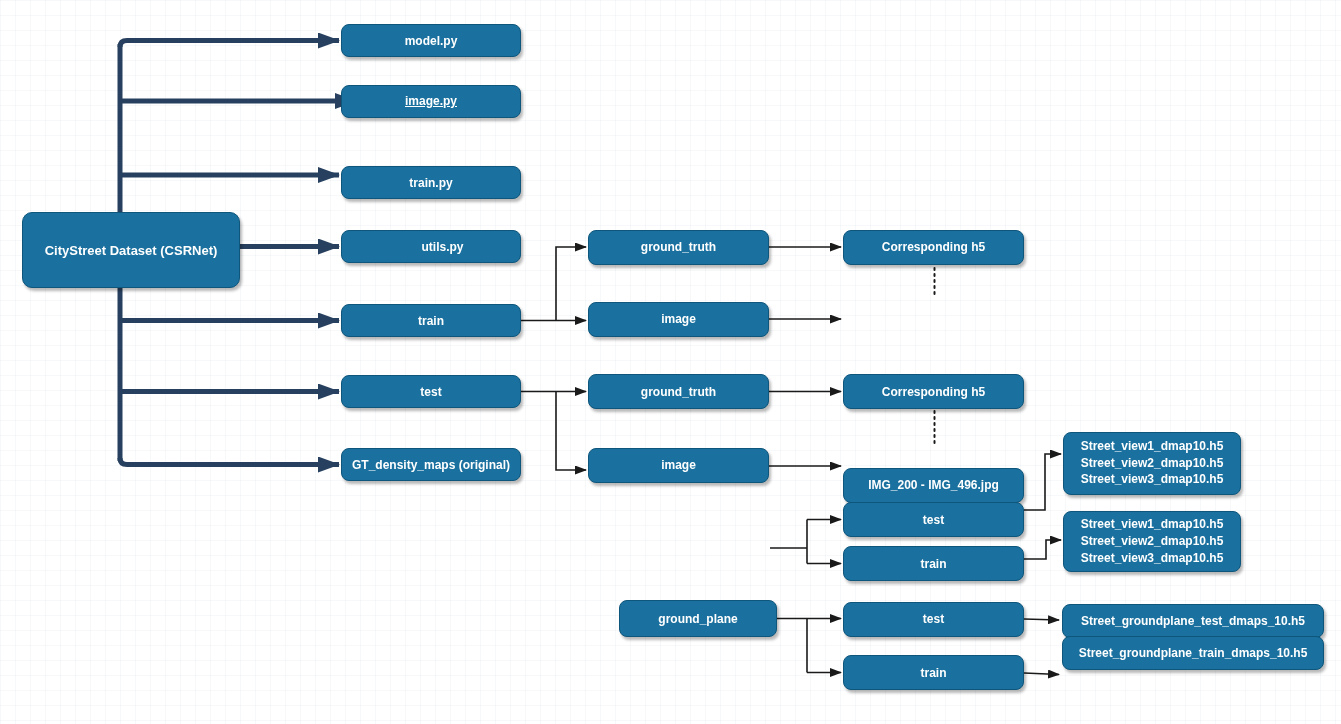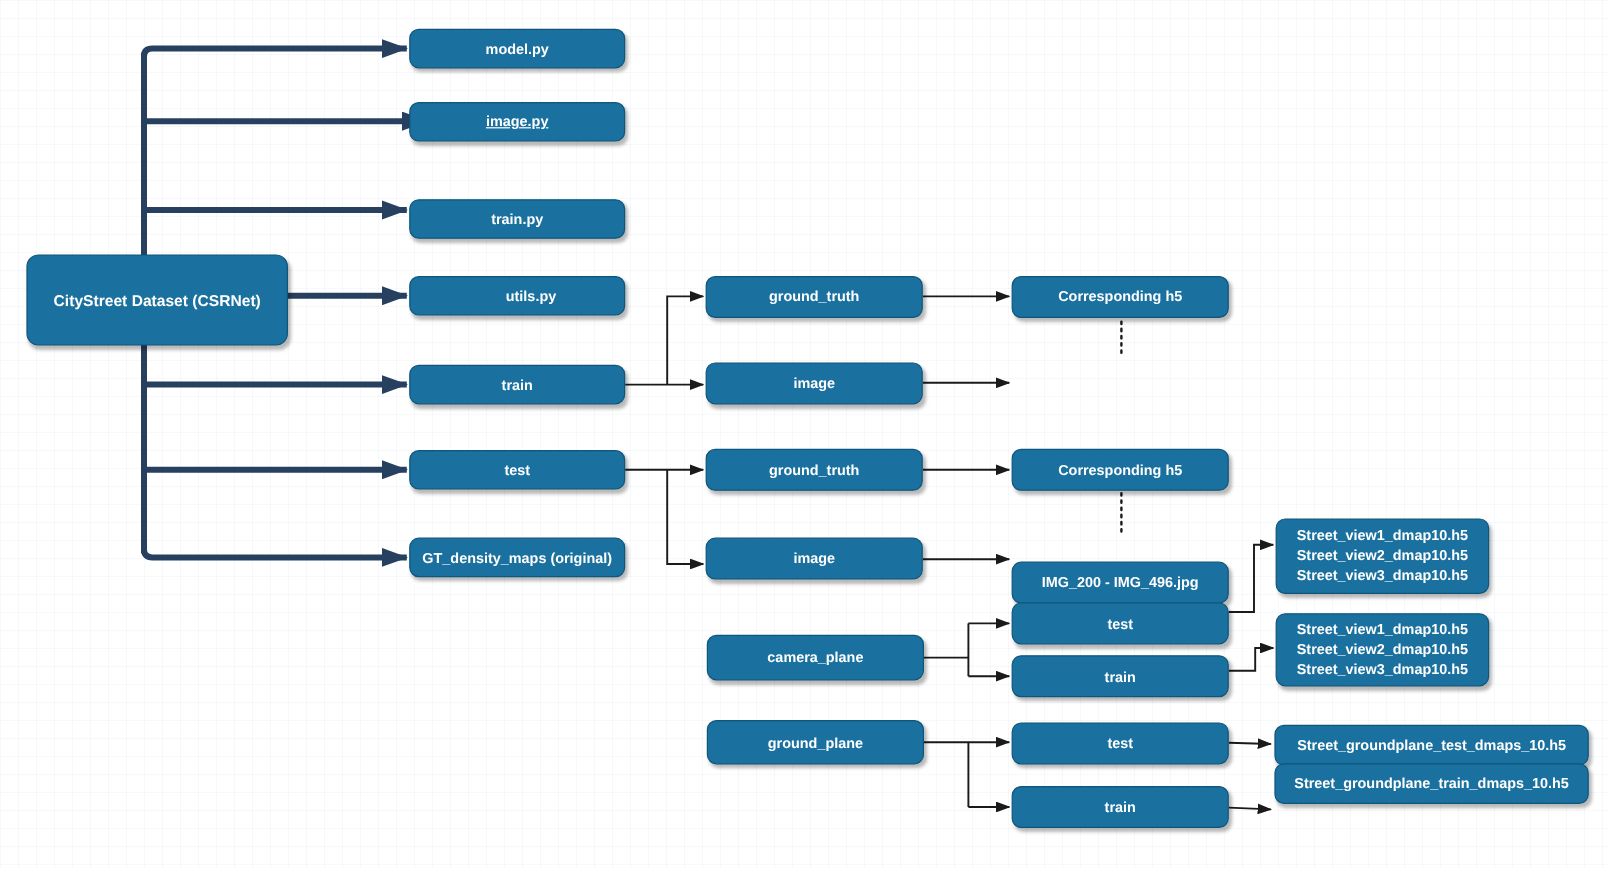--- a/index.html
+++ b/index.html
@@ -91,33 +91,32 @@
 
   <div class="node" style="left:588px;top:229.5px;width:181px;height:35px;">ground_truth</div>
   <div class="node" style="left:588px;top:301.5px;width:181px;height:35px;">image</div>
   <div class="node" style="left:843px;top:229.5px;width:181px;height:35px;">Corresponding h5</div>
 
   <div class="node" style="left:588px;top:374px;width:181px;height:35px;">ground_truth</div>
   <div class="node" style="left:588px;top:447.5px;width:181px;height:35px;">image</div>
   <div class="node" style="left:843px;top:374px;width:181px;height:35px;">Corresponding h5</div>
   <div class="node" style="left:843px;top:447.5px;width:181px;height:35px;margin-top:20px;">IMG_200 - IMG_496.jpg</div>
 
-  <div class="node" style="left:589px;top:529px;width:181px;height:38px;">camera_plane</div>
   <div class="node" style="left:843px;top:502px;width:181px;height:35px;">test</div>
   <div class="node" style="left:843px;top:546px;width:181px;height:35px;">train</div>
   <div class="node multi" style="left:1063px;top:431.5px;width:178px;height:63px;">
     <span>Street_view1_dmap10.h5</span>
     <span>Street_view2_dmap10.h5</span>
     <span>Street_view3_dmap10.h5</span>
   </div>
   <div class="node multi" style="left:1063px;top:511px;width:178px;height:61px;">
     <span>Street_view1_dmap10.h5</span>
     <span>Street_view2_dmap10.h5</span>
     <span>Street_view3_dmap10.h5</span>
   </div>
 
-  <div class="node" style="left:589px;top:600px;width:181px;height:37px;">ground_plane</div>
+  <div class="node" style="left:619px;top:600px;width:158px;height:37px;">ground_plane</div>
   <div class="node" style="left:843px;top:601.5px;width:181px;height:35px;">test</div>
   <div class="node" style="left:843px;top:655px;width:181px;height:35px;">train</div>
   <div class="node" style="left:1062px;top:604px;width:262px;height:34px;">Street_groundplane_test_dmaps_10.h5</div>
   <div class="node" style="left:1062px;top:636px;width:262px;height:34px;">Street_groundplane_train_dmaps_10.h5</div>
 
 </div>
 
 </body></html>

